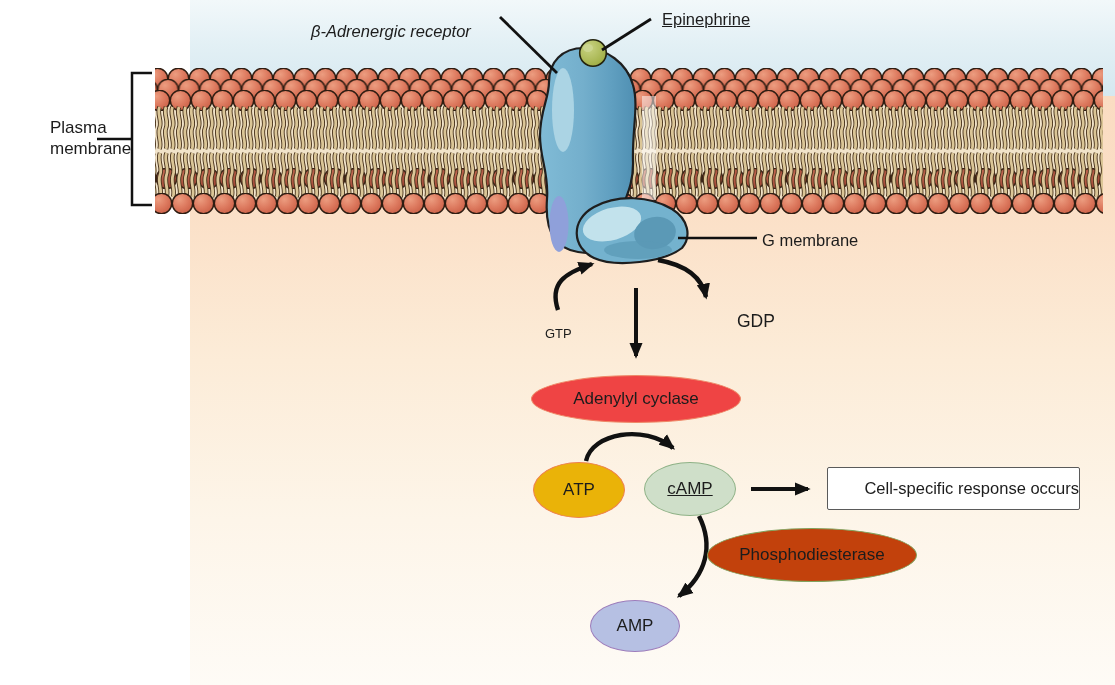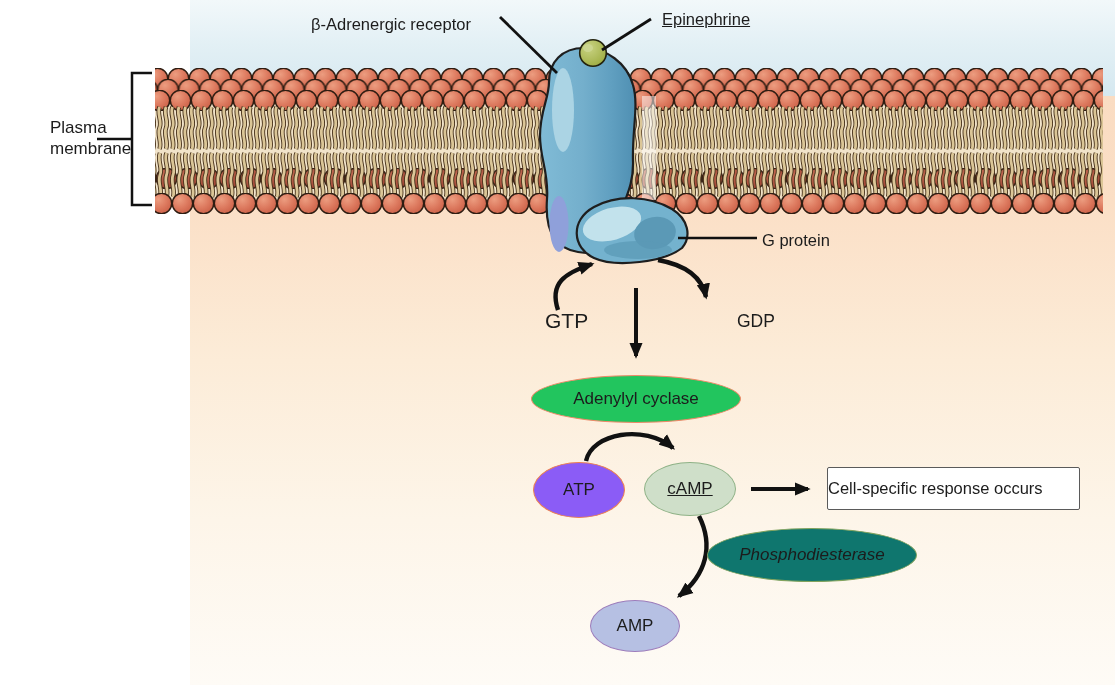--- a/index.html
+++ b/index.html
@@ -18,32 +18,32 @@
   svg.overlay{position:absolute;left:0;top:0;}
   .lbl{position:absolute;font-size:16.5px;line-height:1.25;white-space:nowrap;}
   .lbl.wrap{white-space:normal;}
   .node{
     position:absolute;border-radius:50%;display:flex;align-items:center;justify-content:center;
     font-size:17px;border:1.6px solid transparent;box-sizing:border-box;text-align:center;
   }
   .rbox{
     position:absolute;left:827px;top:467px;width:253px;height:43px;
     background:#ffffff;border:1.5px solid #5a5a5a;border-radius:2px;box-sizing:border-box;
-    display:flex;align-items:center;justify-content:flex-start;font-size:16.5px;white-space:nowrap;
+    display:flex;align-items:center;justify-content:flex-end;font-size:16.5px;white-space:nowrap;
   }
   .n-adenylyl{left:531px;top:375px;width:210px;height:48px;}
   .n-atp{left:533px;top:462px;width:92px;height:56px;}
   .n-camp{left:644px;top:462px;width:92px;height:54px;text-decoration:underline;}
   .n-phospho{left:707px;top:528px;width:210px;height:54px;}
   .n-amp{left:590px;top:600px;width:90px;height:52px;}
   .l-plasma{left:2px;top:117px;width:106px;font-size:17px;margin-left:48px;}
-  .l-receptor{left:311px;top:14px;}
+  .l-receptor{left:311px;top:21px;font-style:italic;}
   .l-epi{left:662px;top:9px;text-decoration:underline;}
   .l-gprot{left:762px;top:230px;}
-  .l-gtp{left:545px;top:308px;font-size:21px;}
+  .l-gtp{left:545px;top:326px;font-size:13px;}
   .l-gdp{left:689px;top:311px;font-size:17.5px;margin-left:48px;}
 </style>
 </head>
 <body>
 
 <div class="stage">
 
   <div class="bg-extracellular"></div>
   <div class="bg-intracellular"></div>
 
@@ -153,34 +153,34 @@
       <path d="M636,288 L636,356" stroke-width="4" marker-end="url(#ah)"></path>
       <path d="M586,461 C592,433 644,424 673,448" marker-end="url(#ah)"></path>
       <path d="M751,489 L808,489" stroke-width="4" marker-end="url(#ah)"></path>
       <path d="M699,516 C714,546 706,575 679,596" marker-end="url(#ah)"></path>
     </g>
   </svg>
 
   <div class="lbl wrap l-plasma">Plasma membrane</div>
   <div class="lbl l-receptor">β-Adrenergic receptor</div>
   <div class="lbl l-epi">Epinephrine</div>
-  <div class="lbl l-gprot">G protein</div>
+  <div class="lbl l-gprot">G membrane</div>
   <div class="lbl l-gtp">GTP</div>
   <div class="lbl l-gdp">GDP</div>
 
-  <div class="node n-adenylyl" style="background: #22c55e; border-color: rgb(238, 137, 104);">
+  <div class="node n-adenylyl" style="background: #ef4444; border-color: rgb(238, 137, 104);">
     <span>Adenylyl cyclase</span>
   </div>
-  <div class="node n-atp" style="background: #8b5cf6; border-color: rgb(238, 129, 80);">
+  <div class="node n-atp" style="background: #eab308; border-color: rgb(238, 129, 80);">
     <span>ATP</span>
   </div>
   <div class="node n-camp" style="background: rgb(207, 223, 201); border-color: rgb(143, 178, 135);">
     <span>cAMP</span>
   </div>
-  <div class="node n-phospho" style="background: #0f766e; border-color: rgb(130, 163, 94); font-style: italic;">
+  <div class="node n-phospho" style="background: #c2410c; border-color: rgb(130, 163, 94);">
     <span>Phosphodiesterase</span>
   </div>
   <div class="node n-amp" style="background: rgb(182, 192, 227); border-color: rgb(157, 125, 187); justify-content: center;">
     <span>AMP</span>
   </div>
   <div class="rbox">
     <span>Cell-specific response occurs</span>
   </div>
 
 </div>

